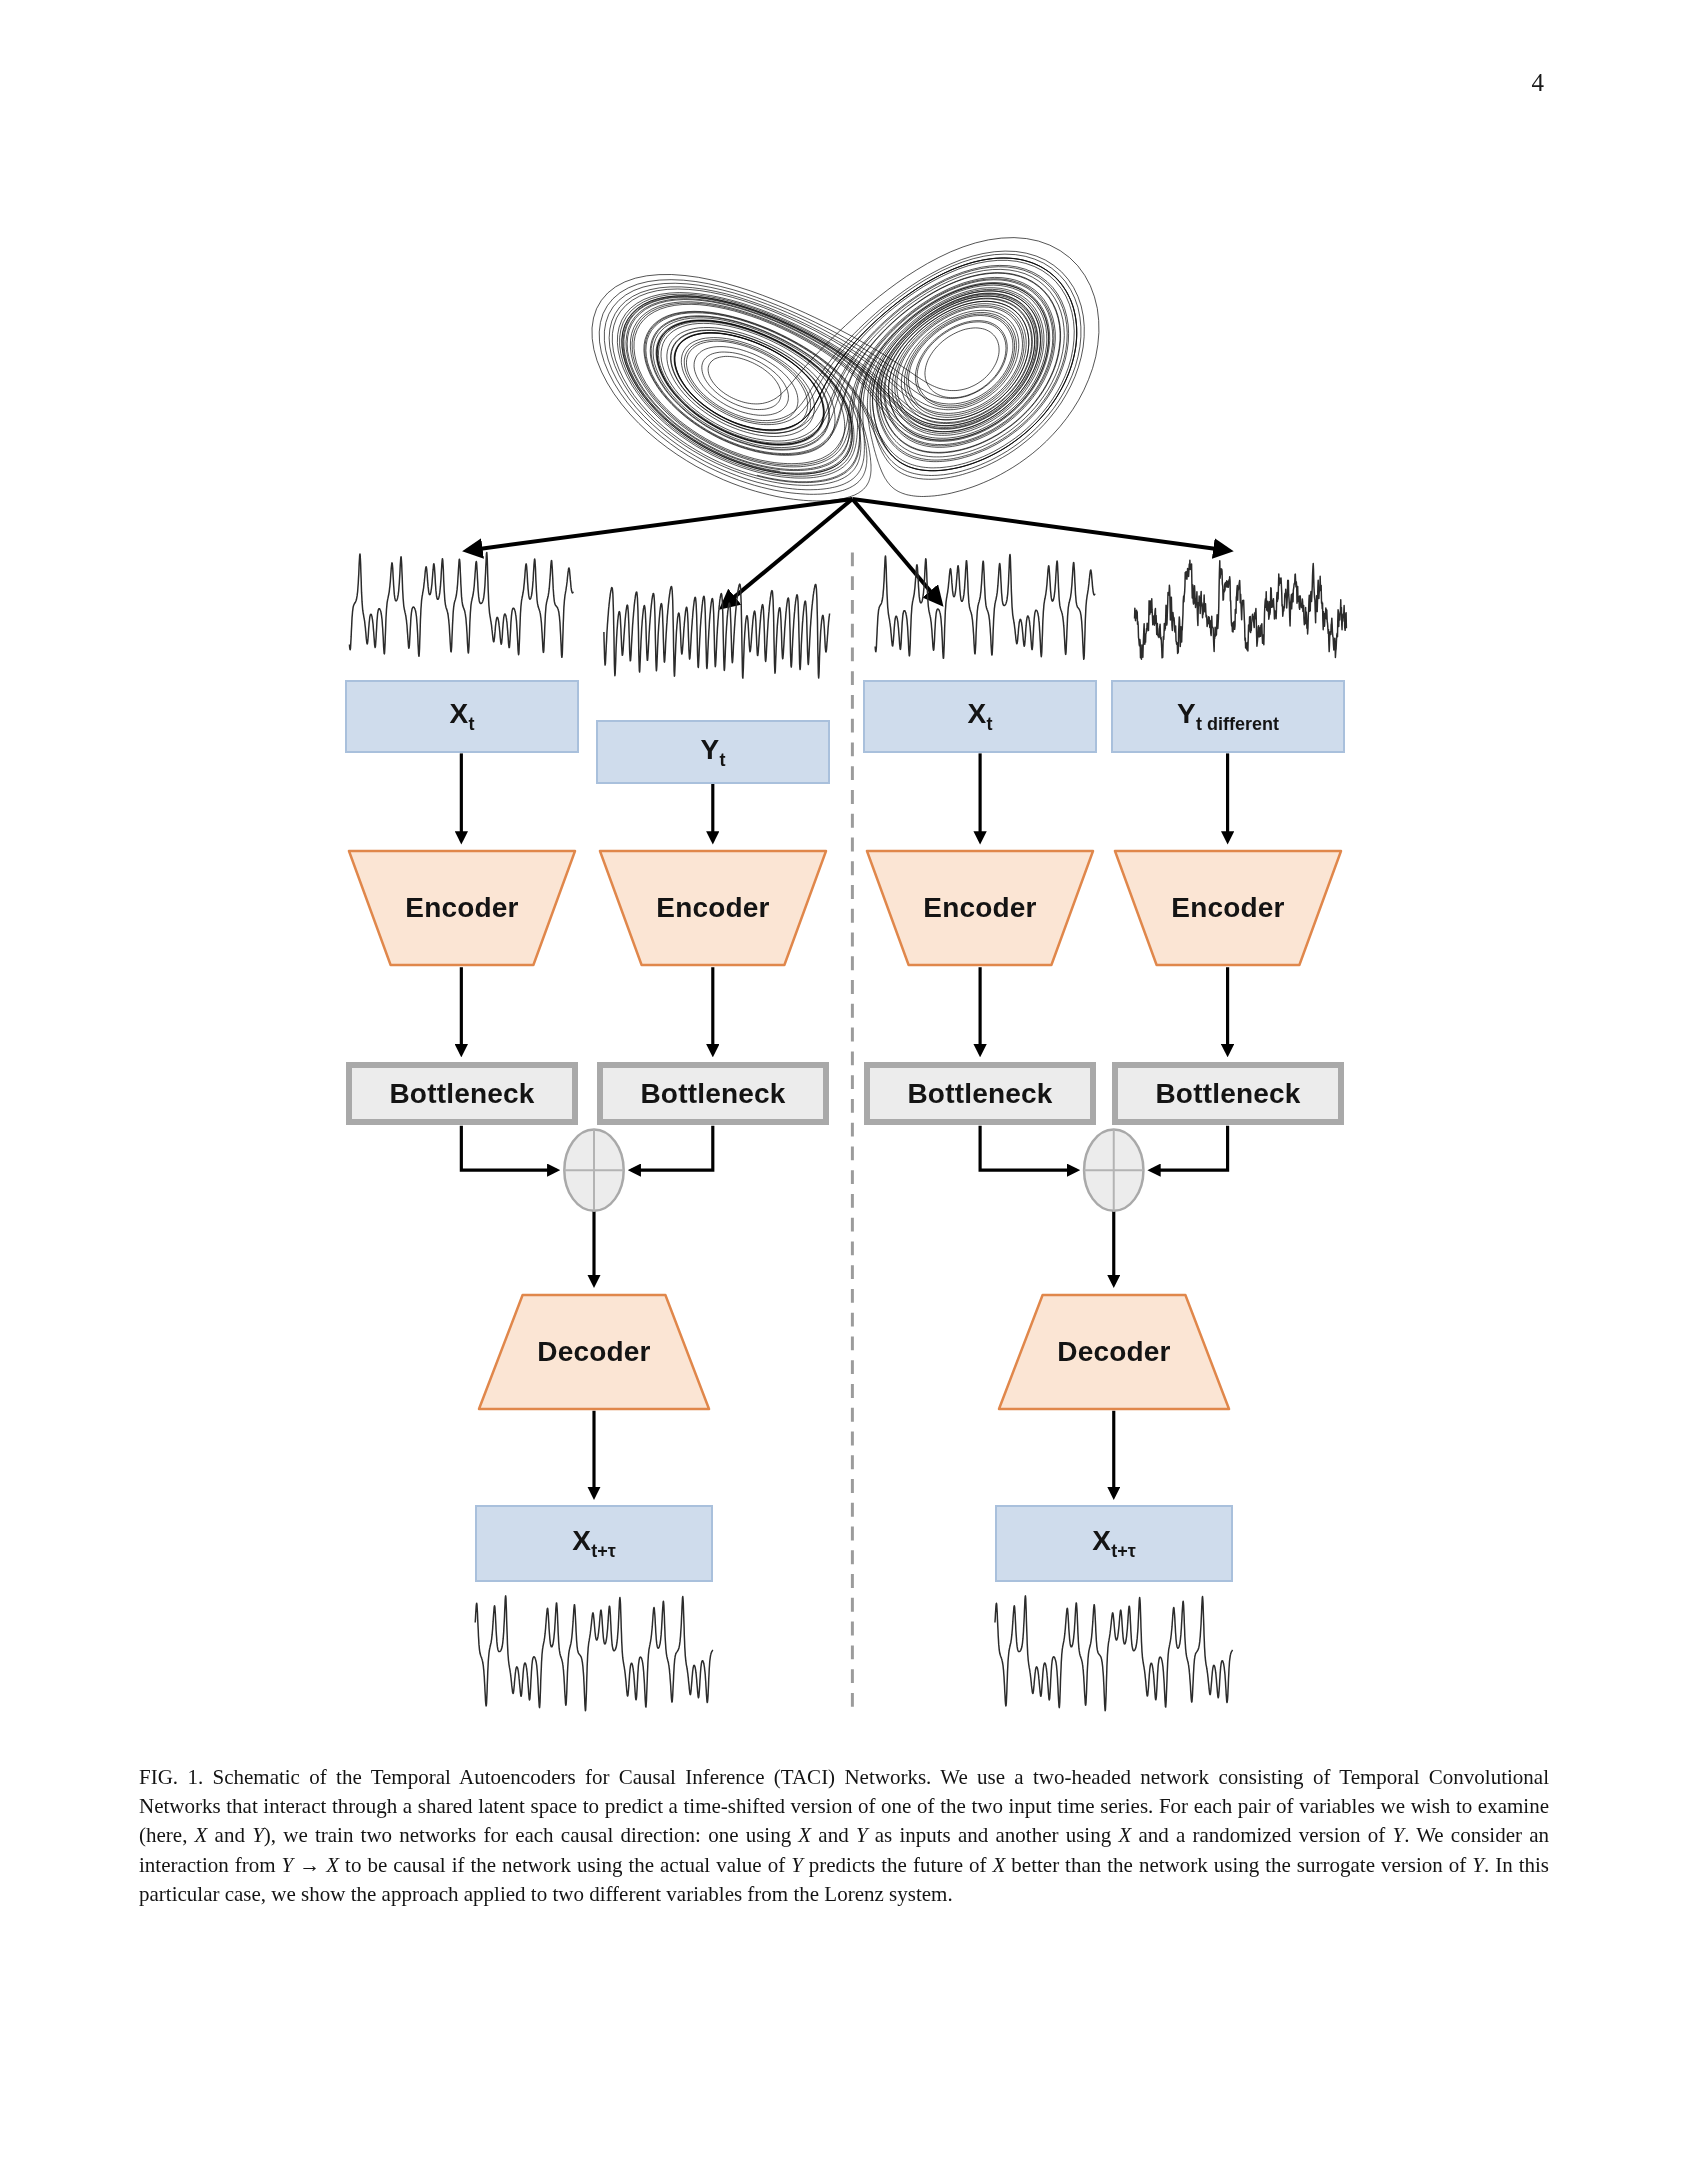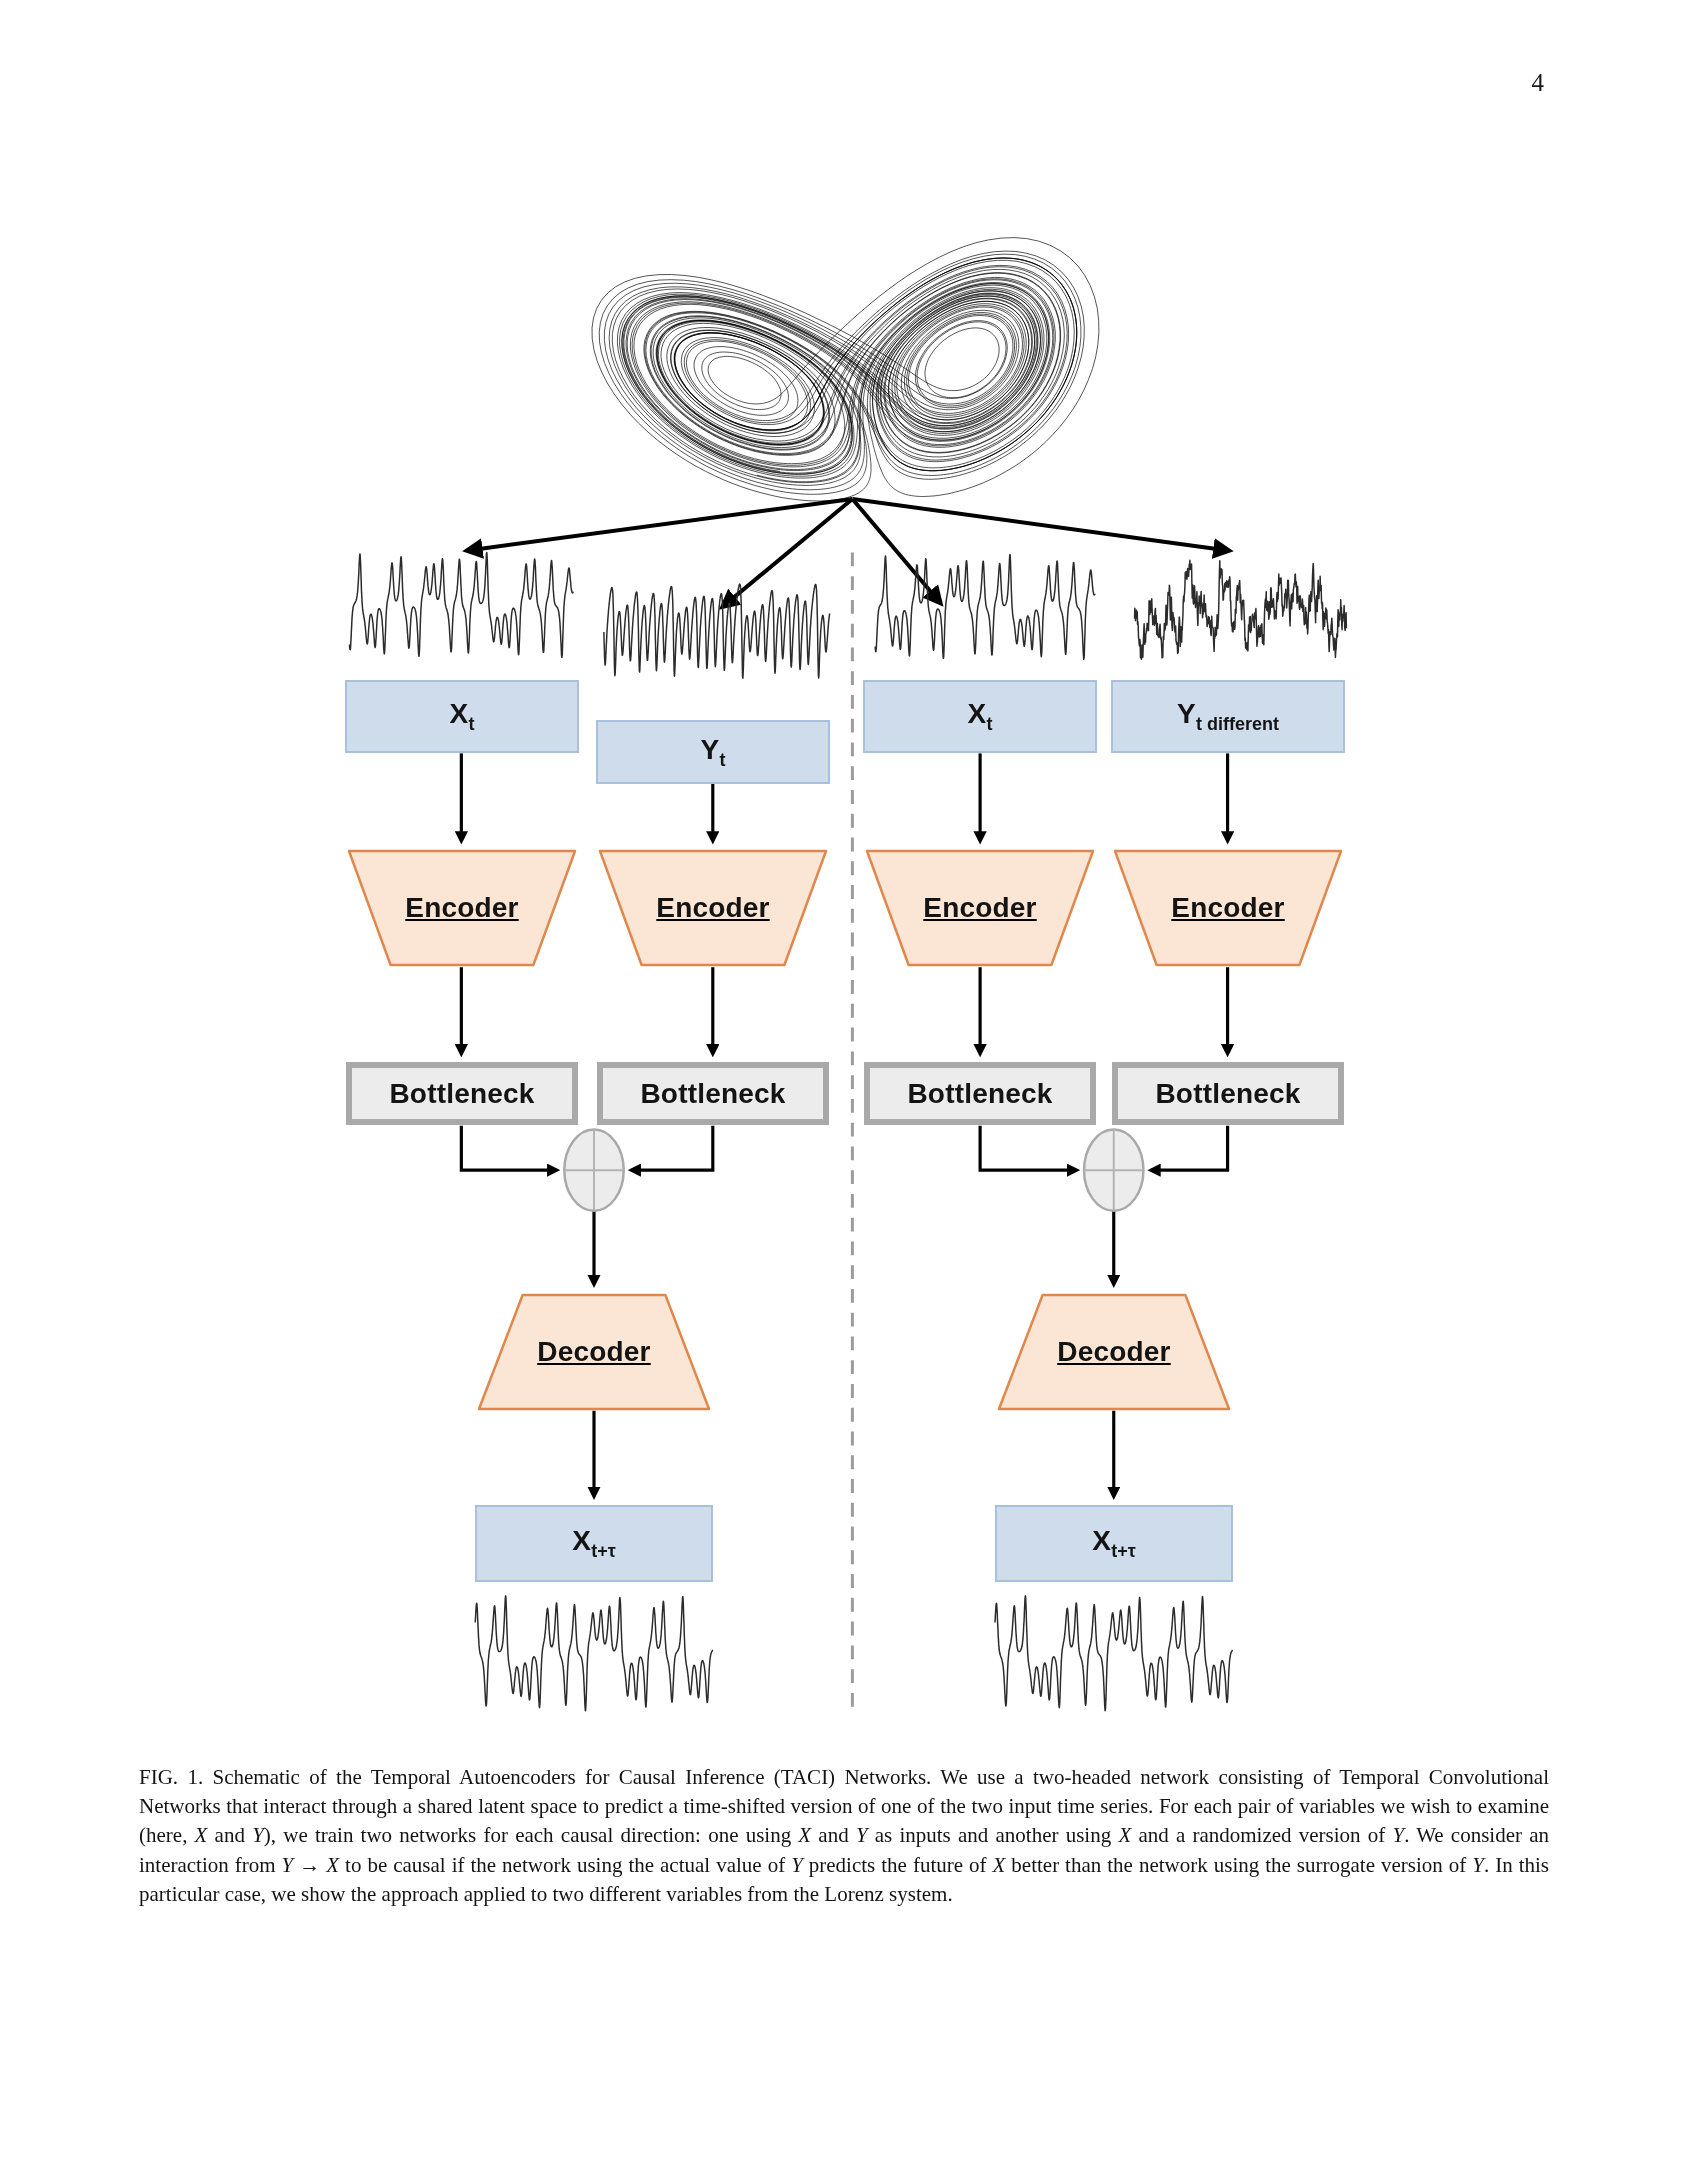--- a/index.html
+++ b/index.html
@@ -11,21 +11,21 @@
     position:absolute;top:69px;right:139px;
     font-family:"Liberation Serif",serif;font-size:25px;color:#1a1a1a;
   }
   #fig-svg{position:absolute;left:0;top:0;}
   .node{
     position:absolute;box-sizing:border-box;display:flex;align-items:center;justify-content:center;
     z-index:2;
   }
   .input-box{background:#cfdcec;border:2px solid #a9c0dc;}
   .bottleneck-box{background:#e9e9e9;border:6px solid #6d28d9;}
-  .trap{background:transparent;border:none;text-decoration:underline;}
+  .trap{background:transparent;border:none;}
   .trap svg{position:absolute;left:0;top:0;}
   .lbl{
     position:relative;font-weight:bold;font-size:28px;color:#141414;letter-spacing:0.2px;
     font-family:"Liberation Sans",sans-serif;white-space:nowrap;
   }
   .lbl sub{font-size:18px;font-weight:bold;vertical-align:-7px;letter-spacing:0px;}
   .caption{
     position:absolute;left:139px;top:1735px;width:1410px;
     font-family:"Liberation Serif",serif;font-size:21px;line-height:1.39;
     text-align:justify;color:#141414;margin-top:28px;

